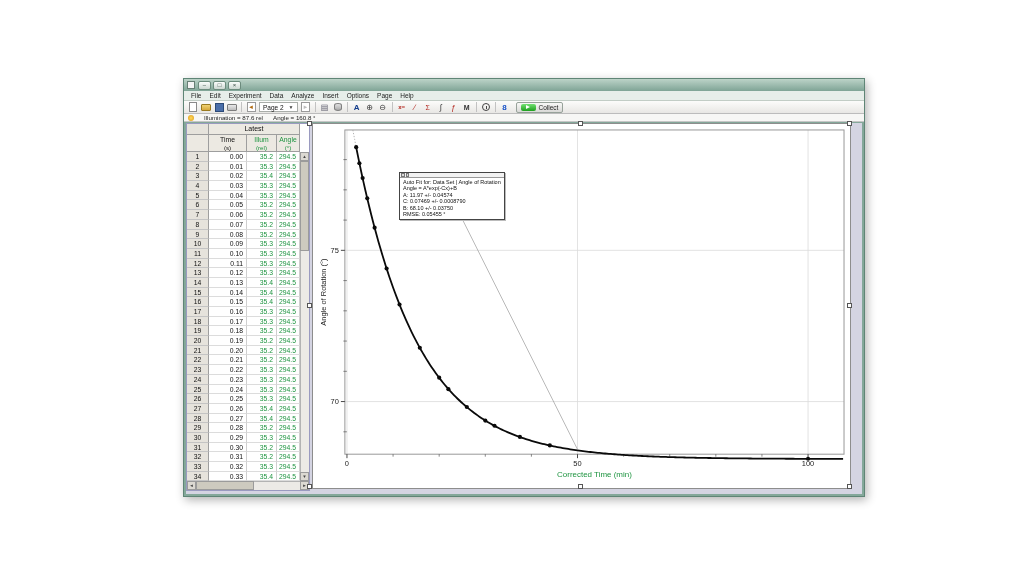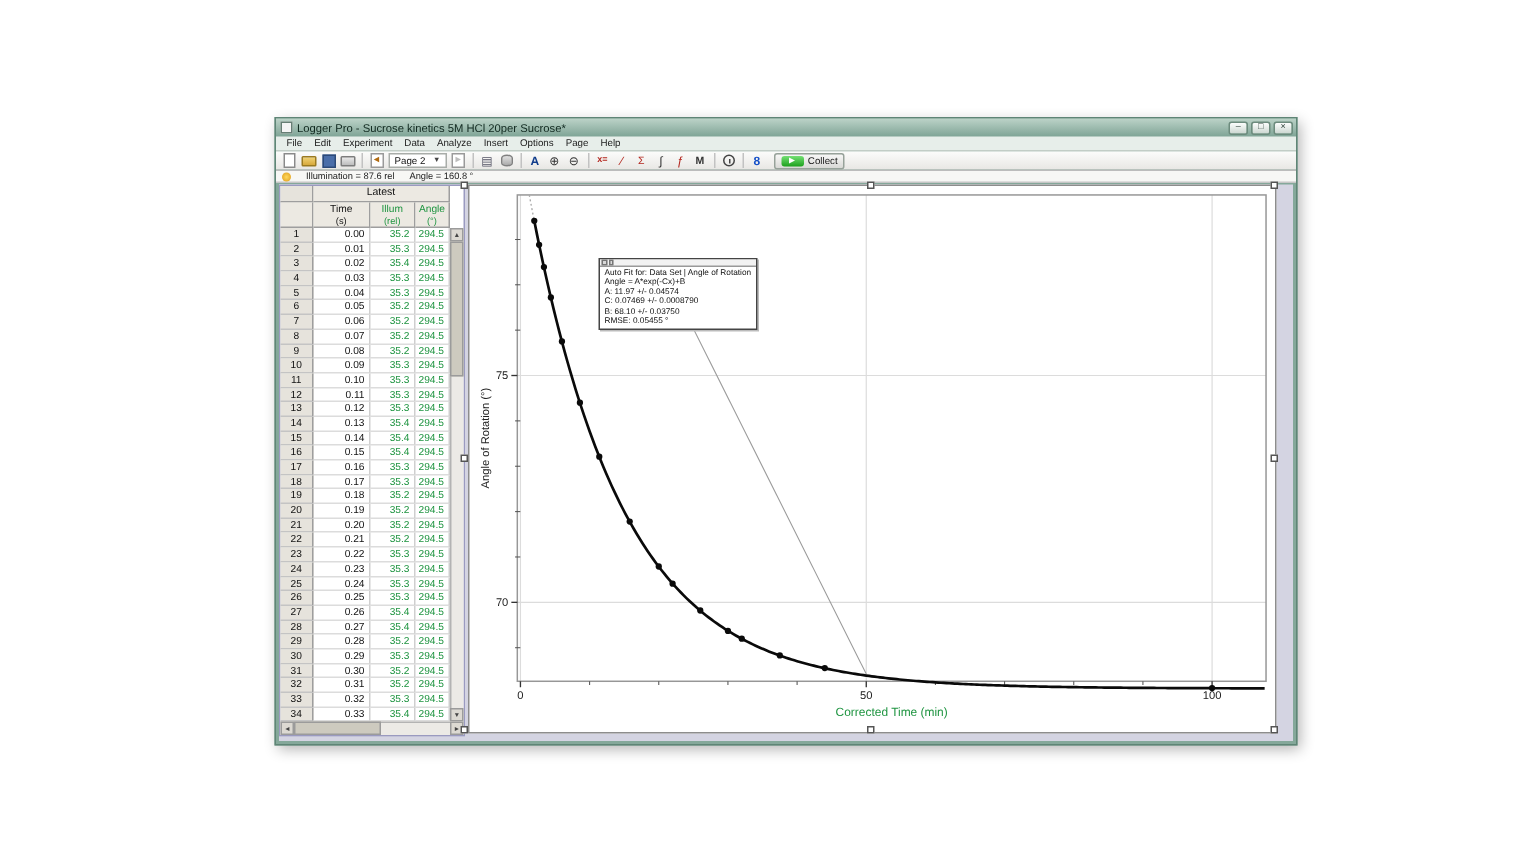--- a/index.html
+++ b/index.html
@@ -87,21 +87,20 @@
   
   .handle { position:absolute; width:5px; height:5px; background:#fff; border:1px solid #555; z-index:9; }
 </style>
 </head>
 <body>
 
 <div class="window">
 
   <div class="titlebar">
     <span class="app-icon"></span>
-    <span class="title-text">Logger Pro - Sucrose kinetics 5M HCl 20per Sucrose*</span>
     <span class="winbtns">
       <span class="winbtn">–</span>
       <span class="winbtn">□</span>
       <span class="winbtn">×</span>
     </span>
   </div>
 
   <div class="menubar" id="menubar">
       <span class="menu-item">File</span>
       <span class="menu-item">Edit</span>

